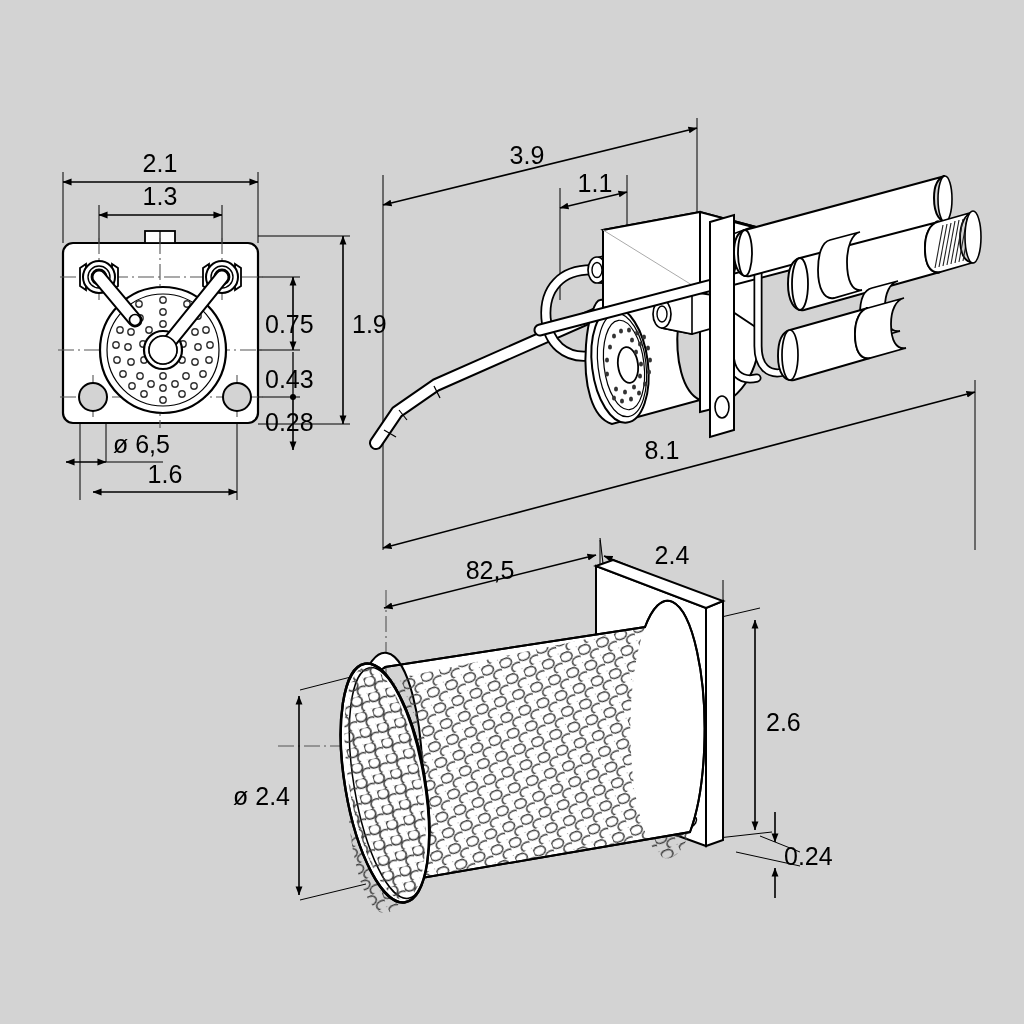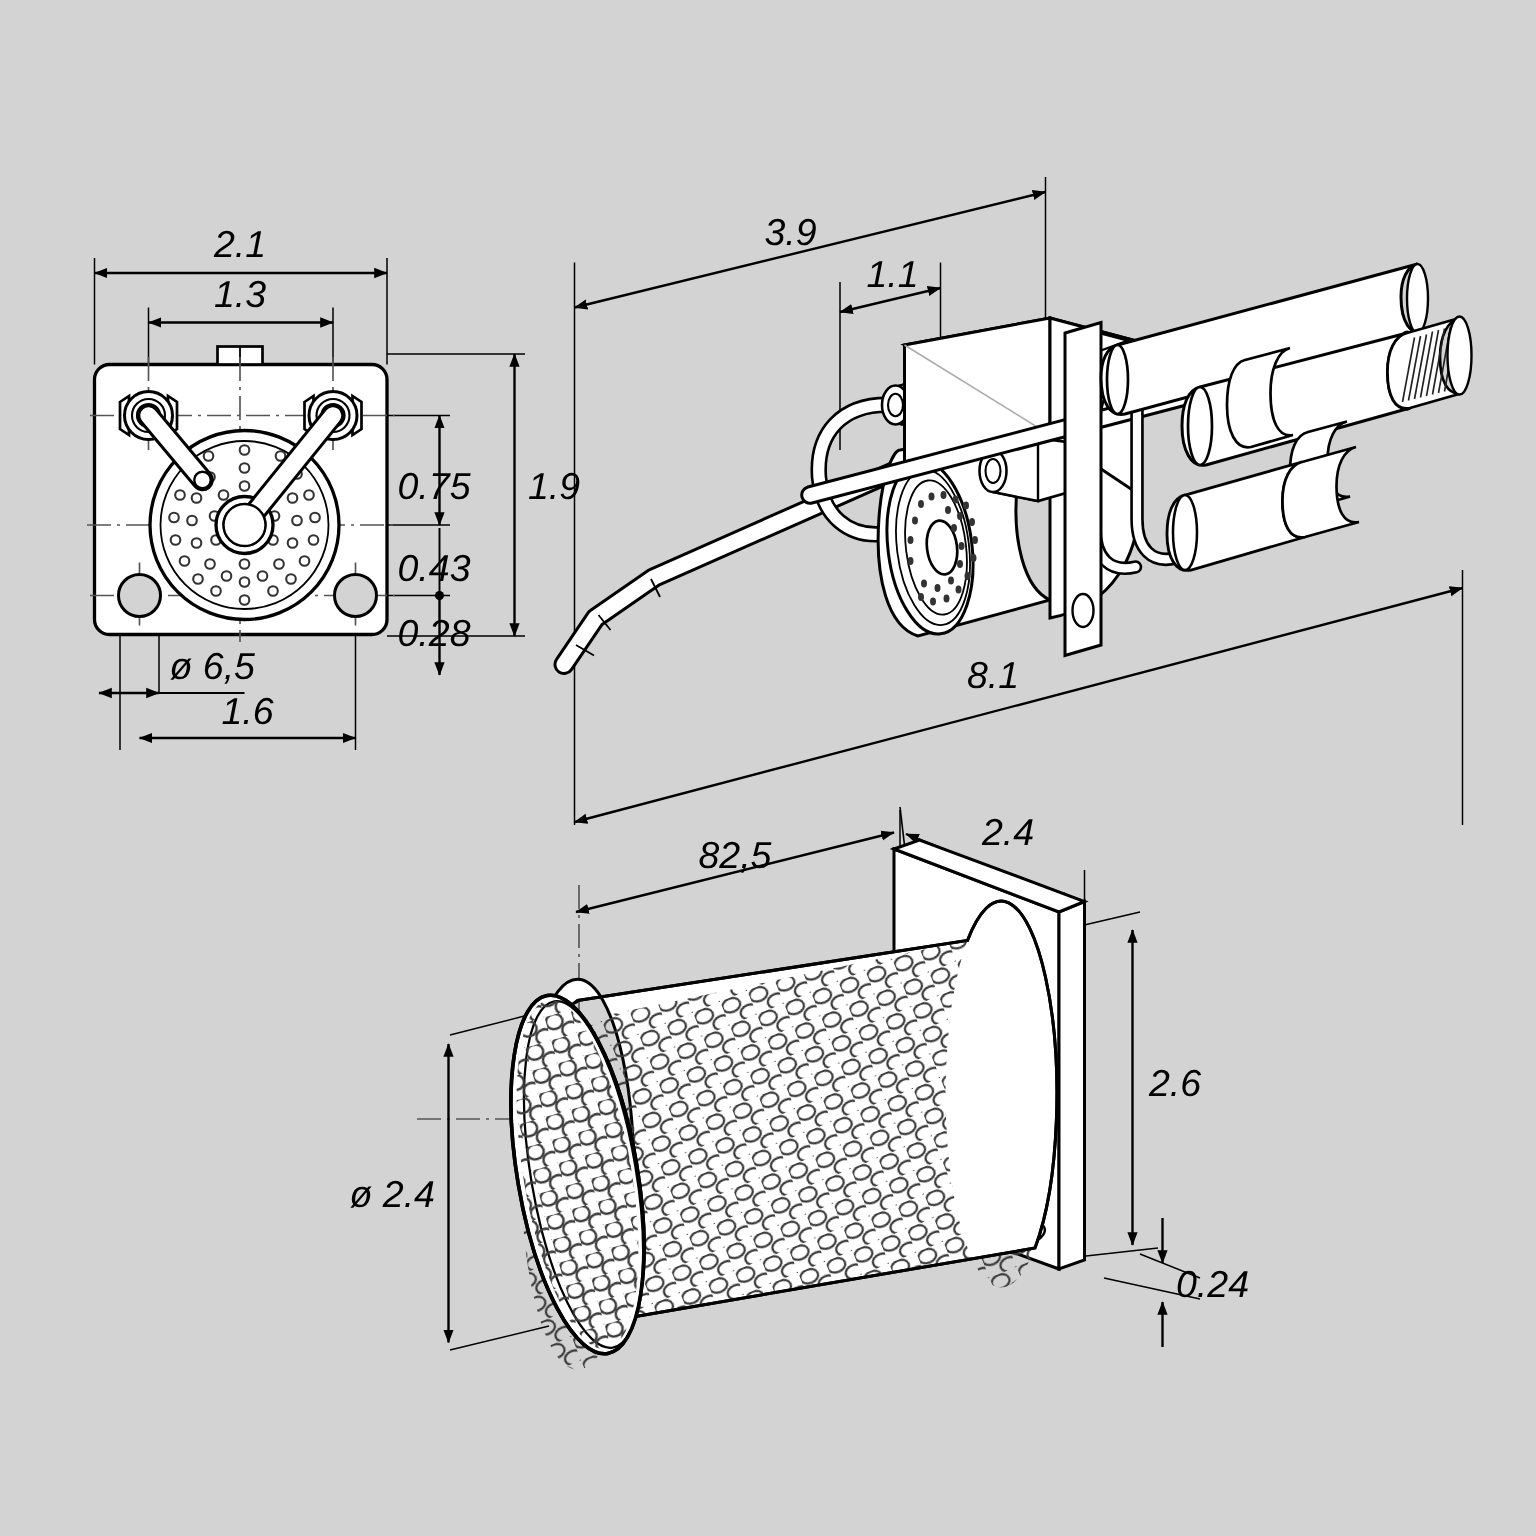--- a/index.html
+++ b/index.html
@@ -2,21 +2,21 @@
 <html><head>
 <meta charset="utf-8">
 <style>
   html,body{margin:0;padding:0;}
   body{
     width:1024px;height:1024px;
     background:#d3d3d3;
     font-family:"Liberation Sans", sans-serif;
     overflow:hidden;
   }
-  #stage{position:relative;width:1024px;height:750px;font-style:italic;}
+  #stage{position:relative;width:1024px;height:750px;}
   svg{display:block;}
   .dimtext{
     font-family:"Liberation Sans", sans-serif;
     font-size:25px;
     fill:#000;
     dominant-baseline:middle;
   }
 </style>
 </head>
 <body>

